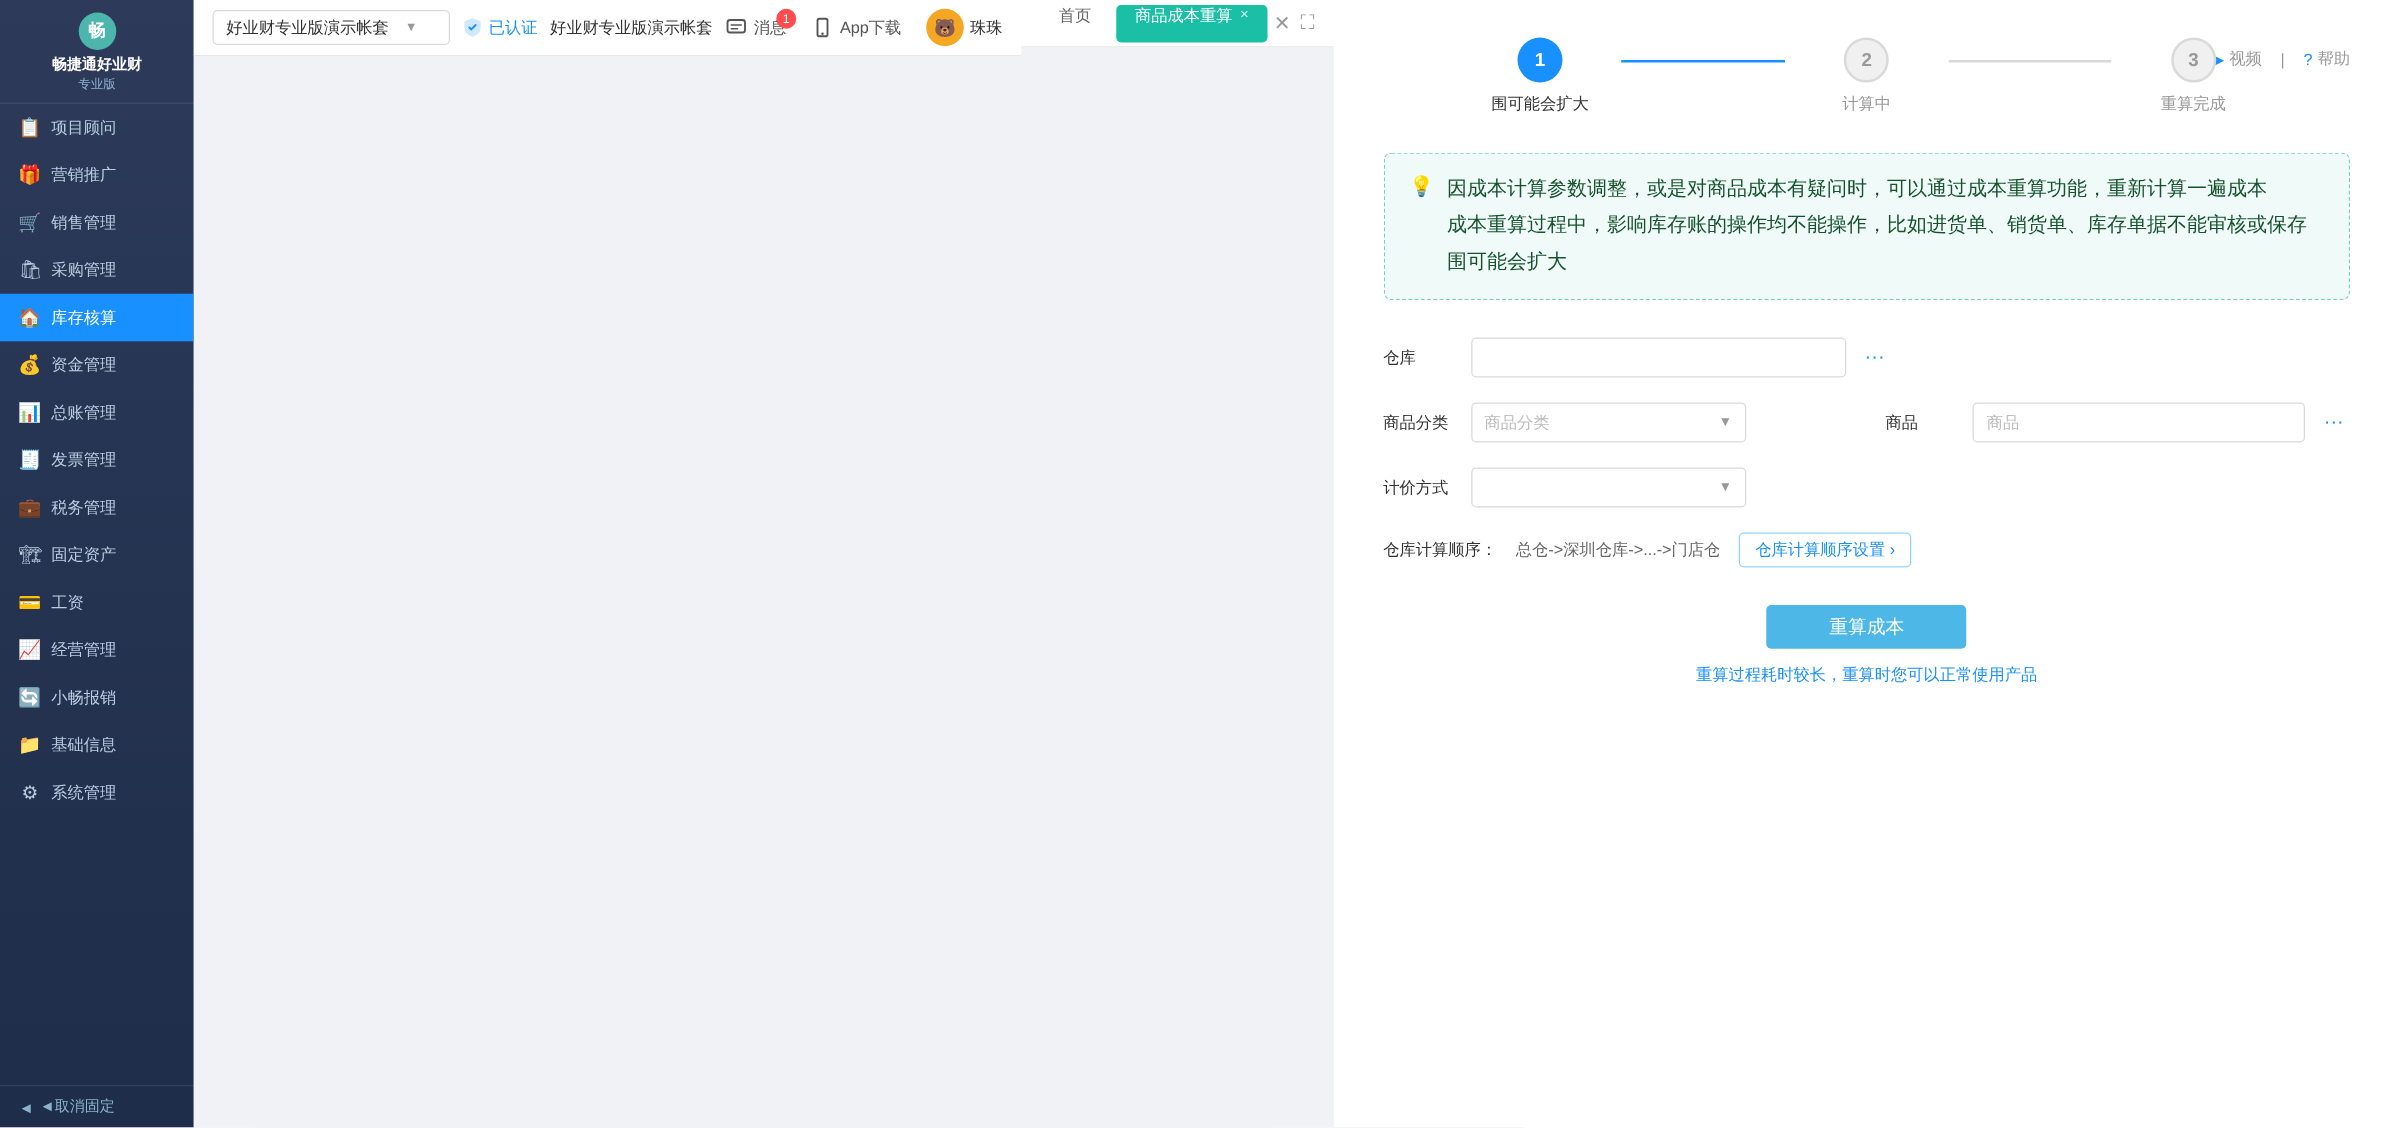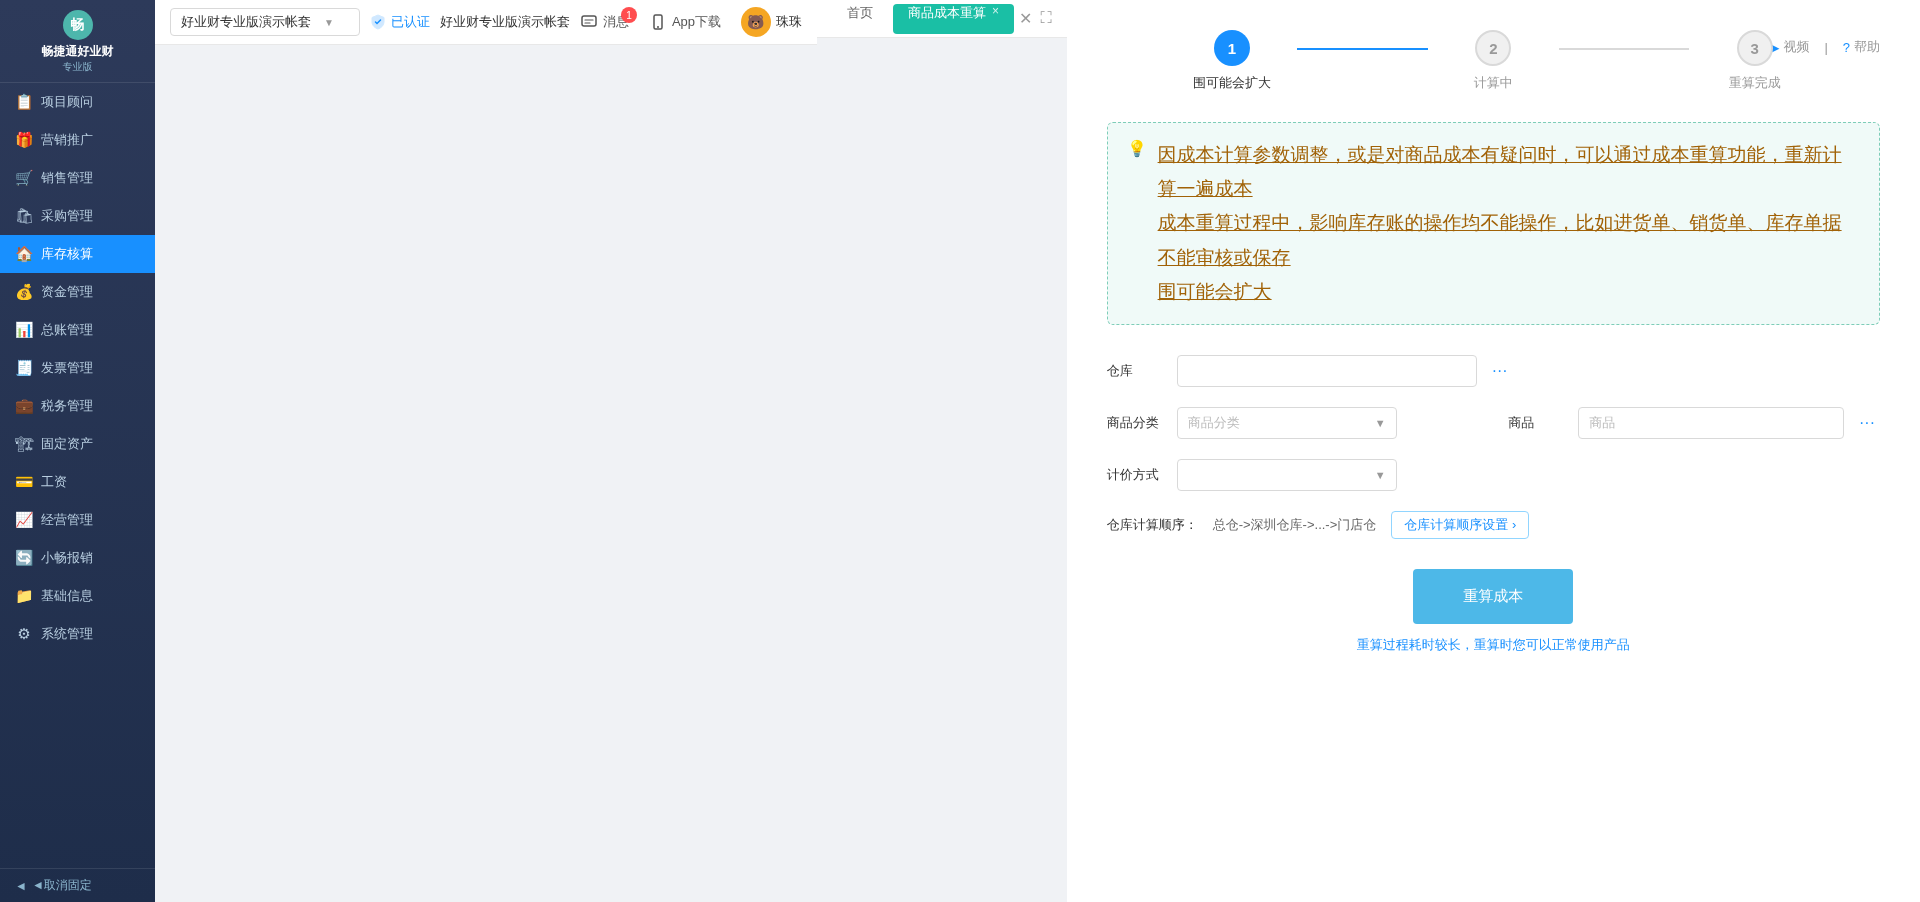--- a/index.html
+++ b/index.html
@@ -205,21 +205,21 @@
     .info-box {
       border: 1px dashed #7ecdb8;
       border-radius: 6px;
       background: #f0faf8;
       padding: 15px 20px;
       margin-bottom: 30px;
       display: flex;
       gap: 10px;
     }
     .info-box-icon { color: #f5a623; font-size: 16px; margin-top: 1px; flex-shrink: 0; }
-    .info-box-text { font-size: 19px; color: #a16207; line-height: 1.8; text-decoration: underline; }
+    .info-box-text { font-size: 16px; color: #14532d; line-height: 1.8; }
 
     
     .form-section {
       display: flex;
       flex-direction: column;
       gap: 20px;
       max-width: 900px;
       margin: 0 auto;
     }
     .form-row {
@@ -269,21 +269,21 @@
       display: flex; align-items: center; gap: 5px;
     }
 
     
     .submit-section {
       display: flex; flex-direction: column; align-items: center;
       margin-top: 30px; gap: 12px;
     }
     .submit-btn {
       background: #4db8e8; border: none; border-radius: 4px;
-      color: white; font-size: 15px; padding: 18px 50px;
+      color: white; font-size: 15px; padding: 8px 50px;
       cursor: pointer; min-width: 150px;
     }
     .submit-hint { font-size: 13px; color: #1890ff; }
   </style>
 </head>
 <body>
 
 <div class="sidebar">
   <div class="sidebar-logo">
     <div class="sidebar-logo-icon">

